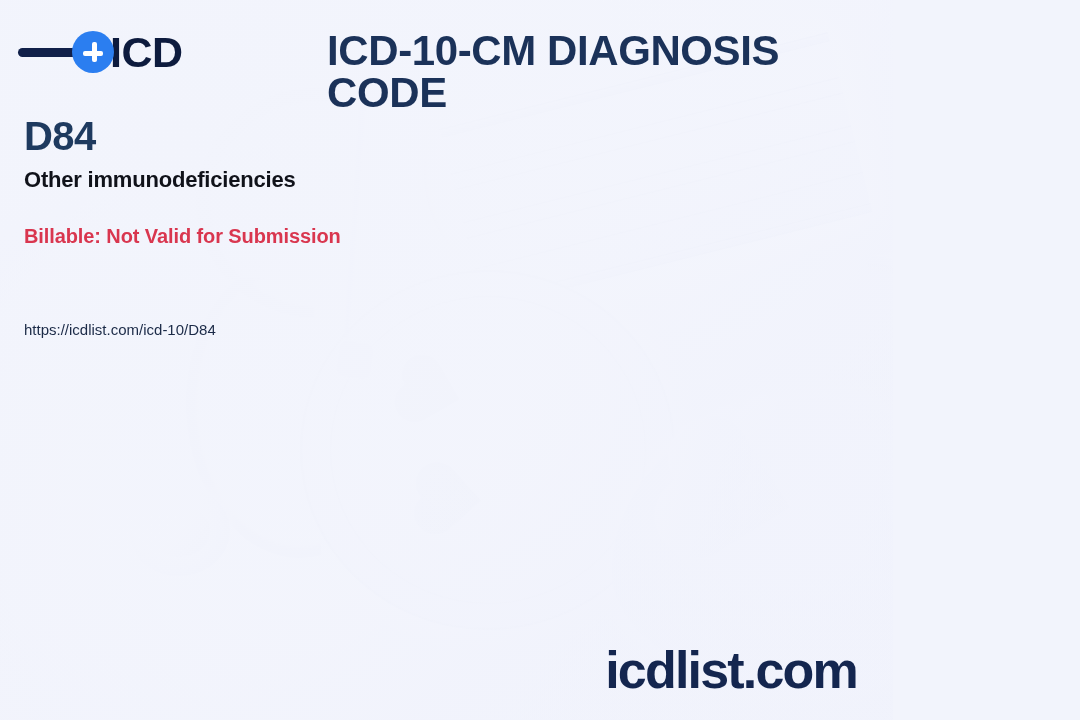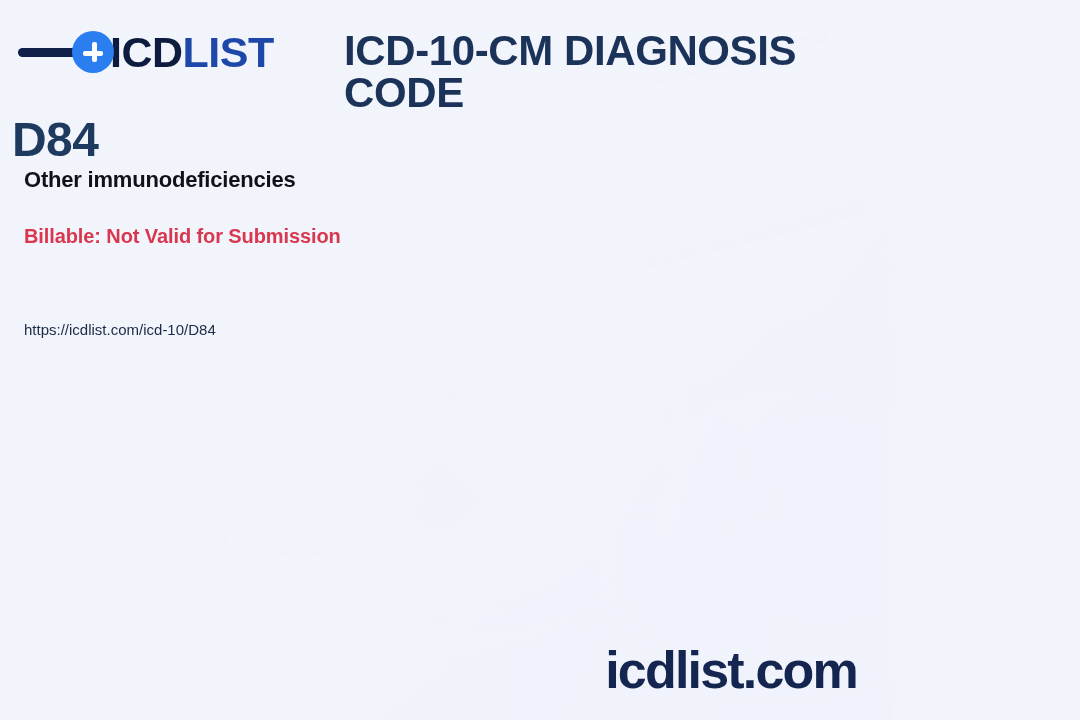--- a/index.html
+++ b/index.html
@@ -182,28 +182,28 @@
   #brand-plus .hbar { left:11px; top:19.5px; width:20px; height:5px; }
   #brand-plus .vbar { left:19.5px; top:11px; width:5px; height:20px; }
   #brand-word {
     margin-left:-4px; font-size:43px; font-weight:bold; letter-spacing:-0.5px;
     line-height:1; display:flex; align-items:baseline;
   }
   #brand-icd  { color:#0d1b3e; }
   #brand-list { color:#1d47a8; }
 
   #header-title {
-    position:absolute; left:344px; top:30px;
+    position:absolute; left:327px; top:30px;
     font-size:42px; font-weight:bold; color:#1b3259;
     letter-spacing:-0.4px; line-height:1;
   }
 
   #code {
-    position:absolute; left:12px; top:116px;
-    font-size:48px; font-weight:bold; color:#1e3a5f; line-height:1;
+    position:absolute; left:24px; top:116px;
+    font-size:40px; font-weight:bold; color:#1e3a5f; line-height:1;
     letter-spacing:-0.6px;
   }
   #desc {
     position:absolute; left:24px; top:167px;
     font-size:22px; font-weight:bold; color:#10121a; line-height:1.2;
     letter-spacing:-0.2px;
   }
   #billable {
     position:absolute; left:24px; top:224px;
     font-size:20px; font-weight:bold; color:#d9364f; line-height:1.2;
@@ -264,21 +264,20 @@
   <div id="fg">
 
     <div id="brand">
       <span id="brand-dash"></span>
       <span id="brand-plus">
         <span class="hbar"></span>
         <span class="vbar"></span>
       </span>
       <span id="brand-word">
         <span id="brand-icd">ICD</span>
-        <span id="brand-list">LIST</span>
       </span>
     </div>
 
     <div id="header-title">ICD-10-CM DIAGNOSIS CODE</div>
 
     <div id="code">D84</div>
     <div id="desc">Other immunodeficiencies</div>
     <div id="billable">Billable: Not Valid for Submission</div>
     <div id="url">https://icdlist.com/icd-10/D84</div>
 

